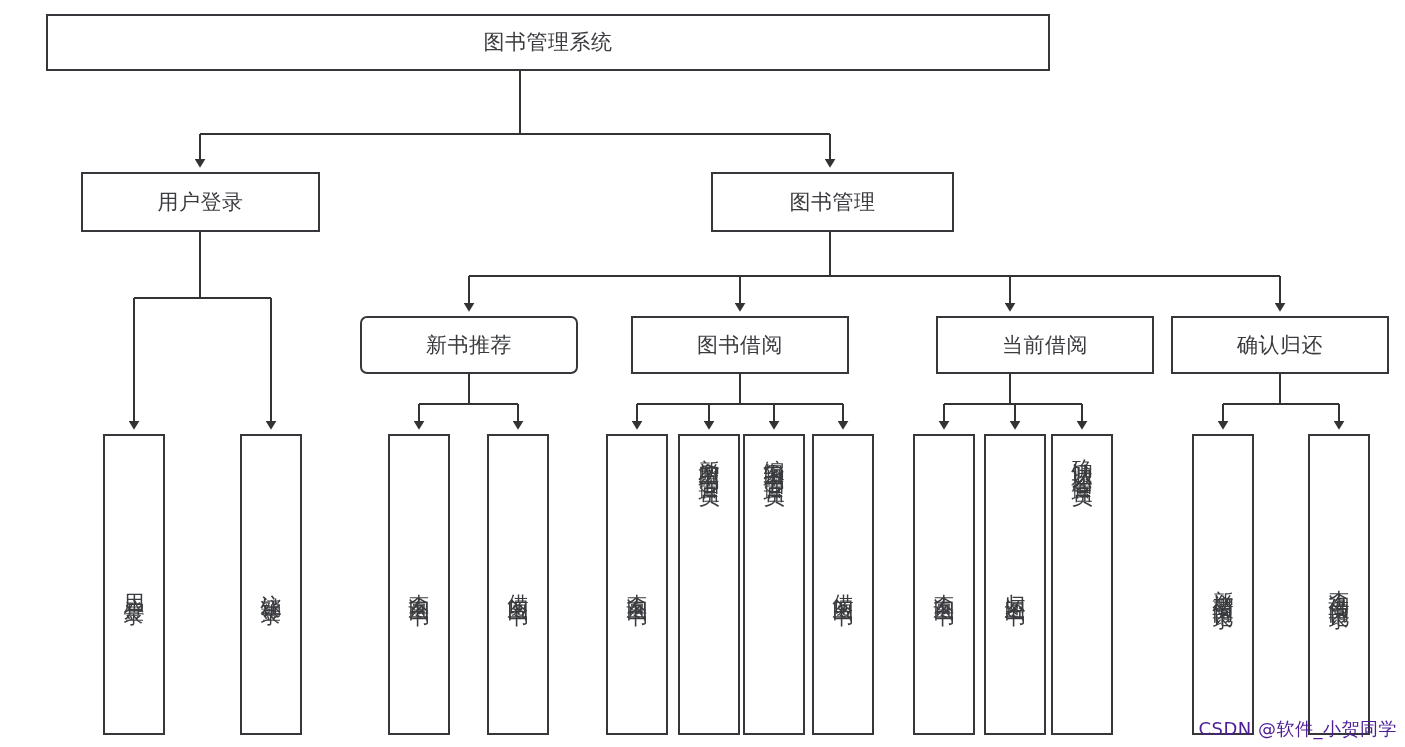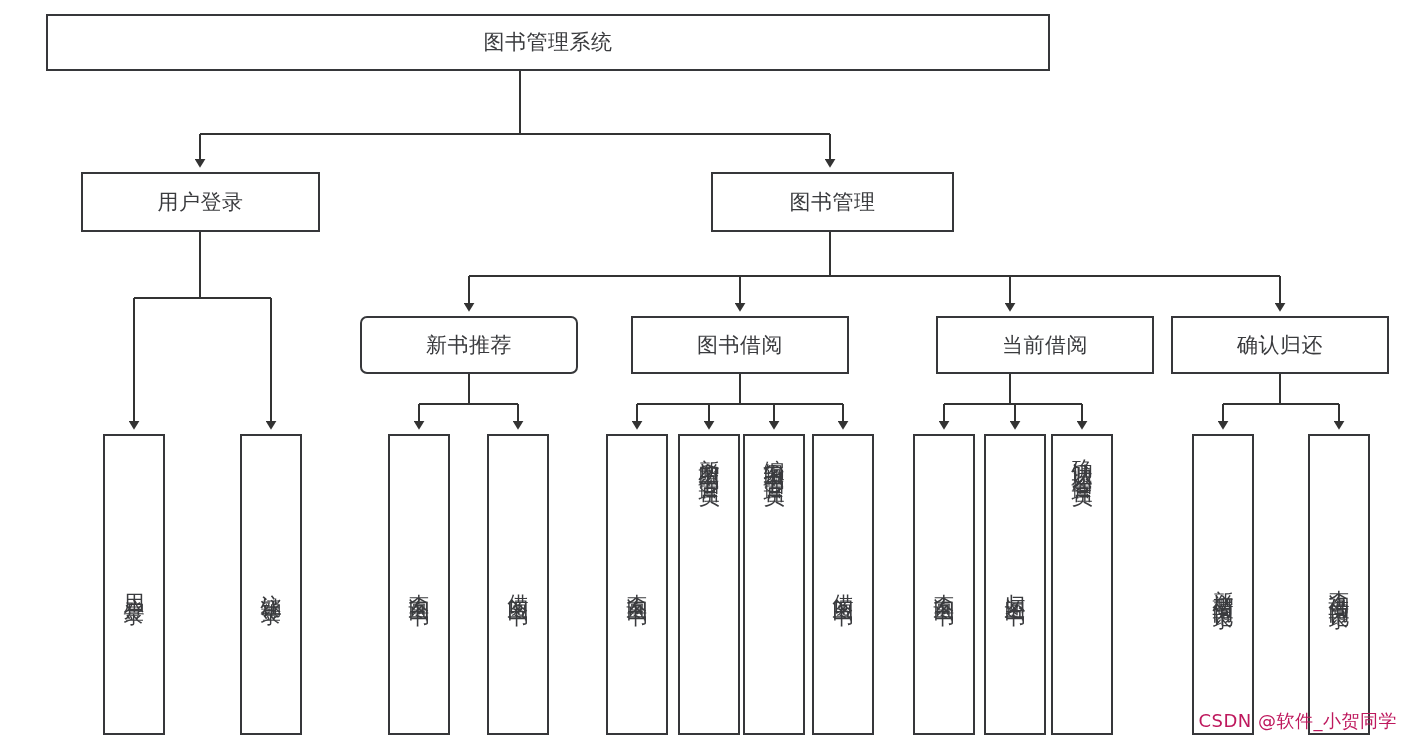--- a/index.html
+++ b/index.html
@@ -52,22 +52,22 @@
     letter-spacing: 4px;
     font-size: 21px;
   }
   .node-box.vertical.centered {
     align-items: center;
     padding-top: 0;
   }
   #watermark {
     position: absolute;
     right: 8px;
-    bottom: 14px;
-    color: #be185d;
+    bottom: 6px;
+    color: #4c1d95;
     font-size: 18px;
     letter-spacing: 0.5px;
     white-space: nowrap;
     pointer-events: none;
   }
 </style>
 </head>
 <body>
 
 <div id="diagram-root">

